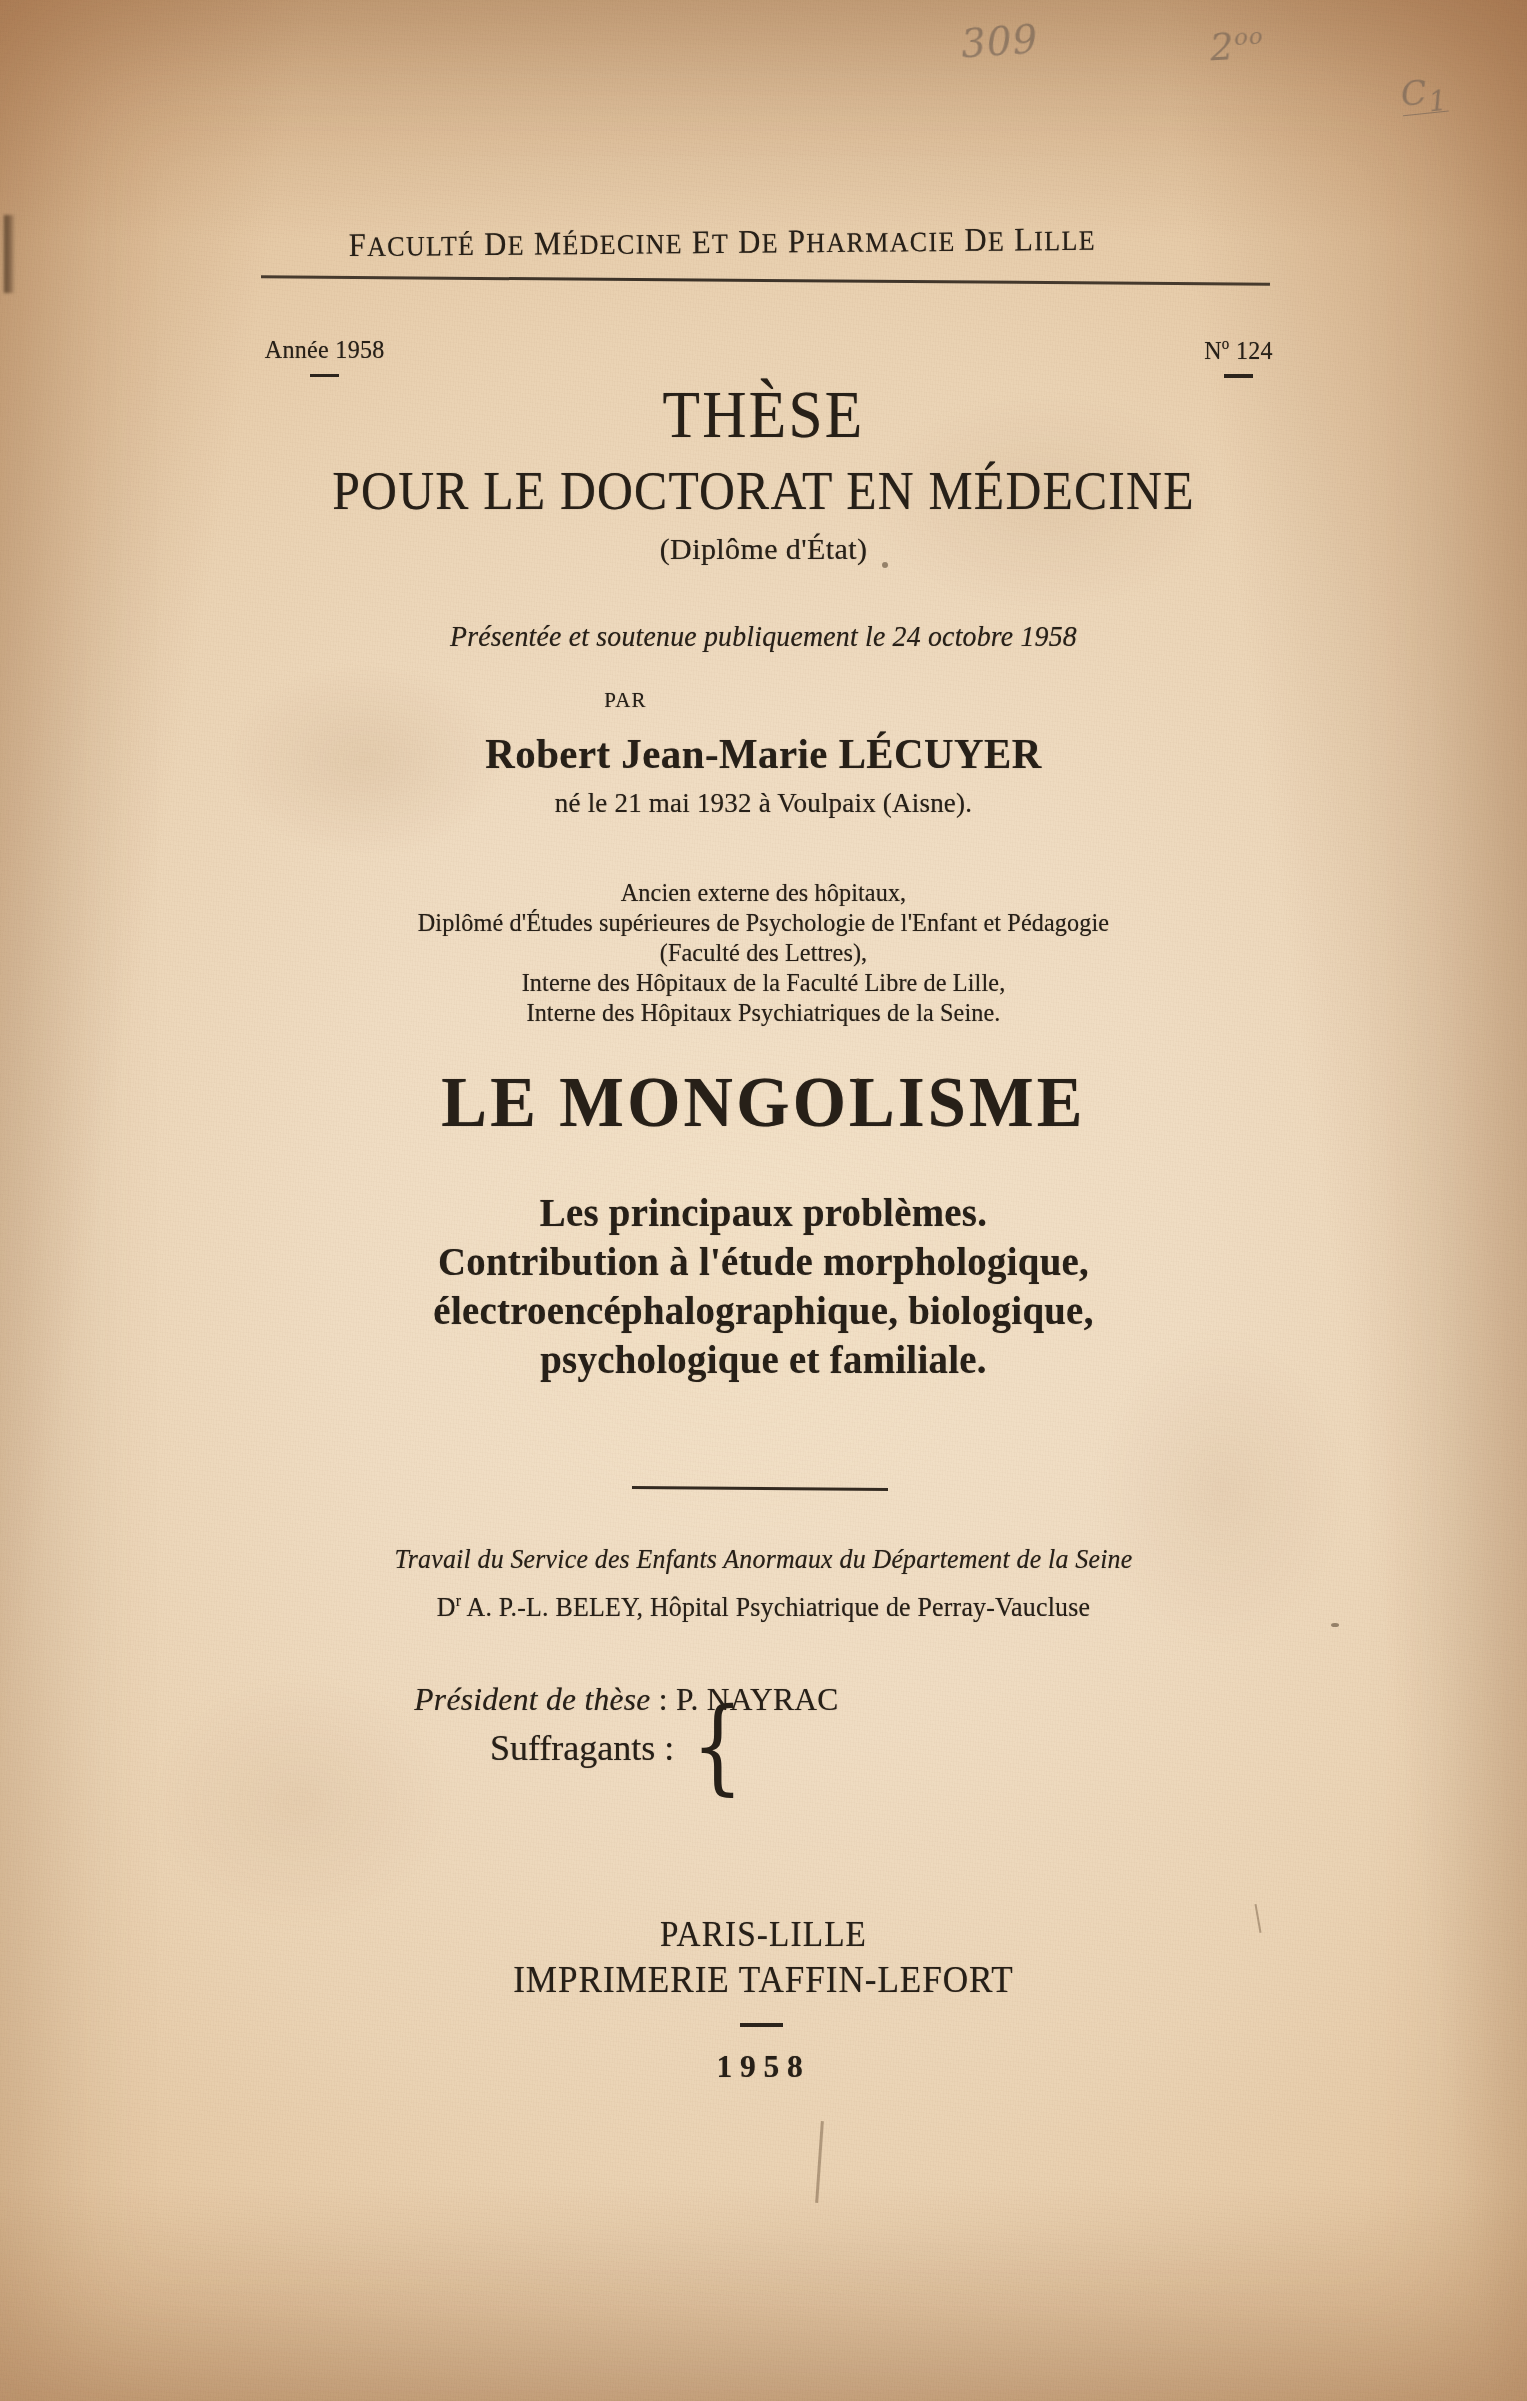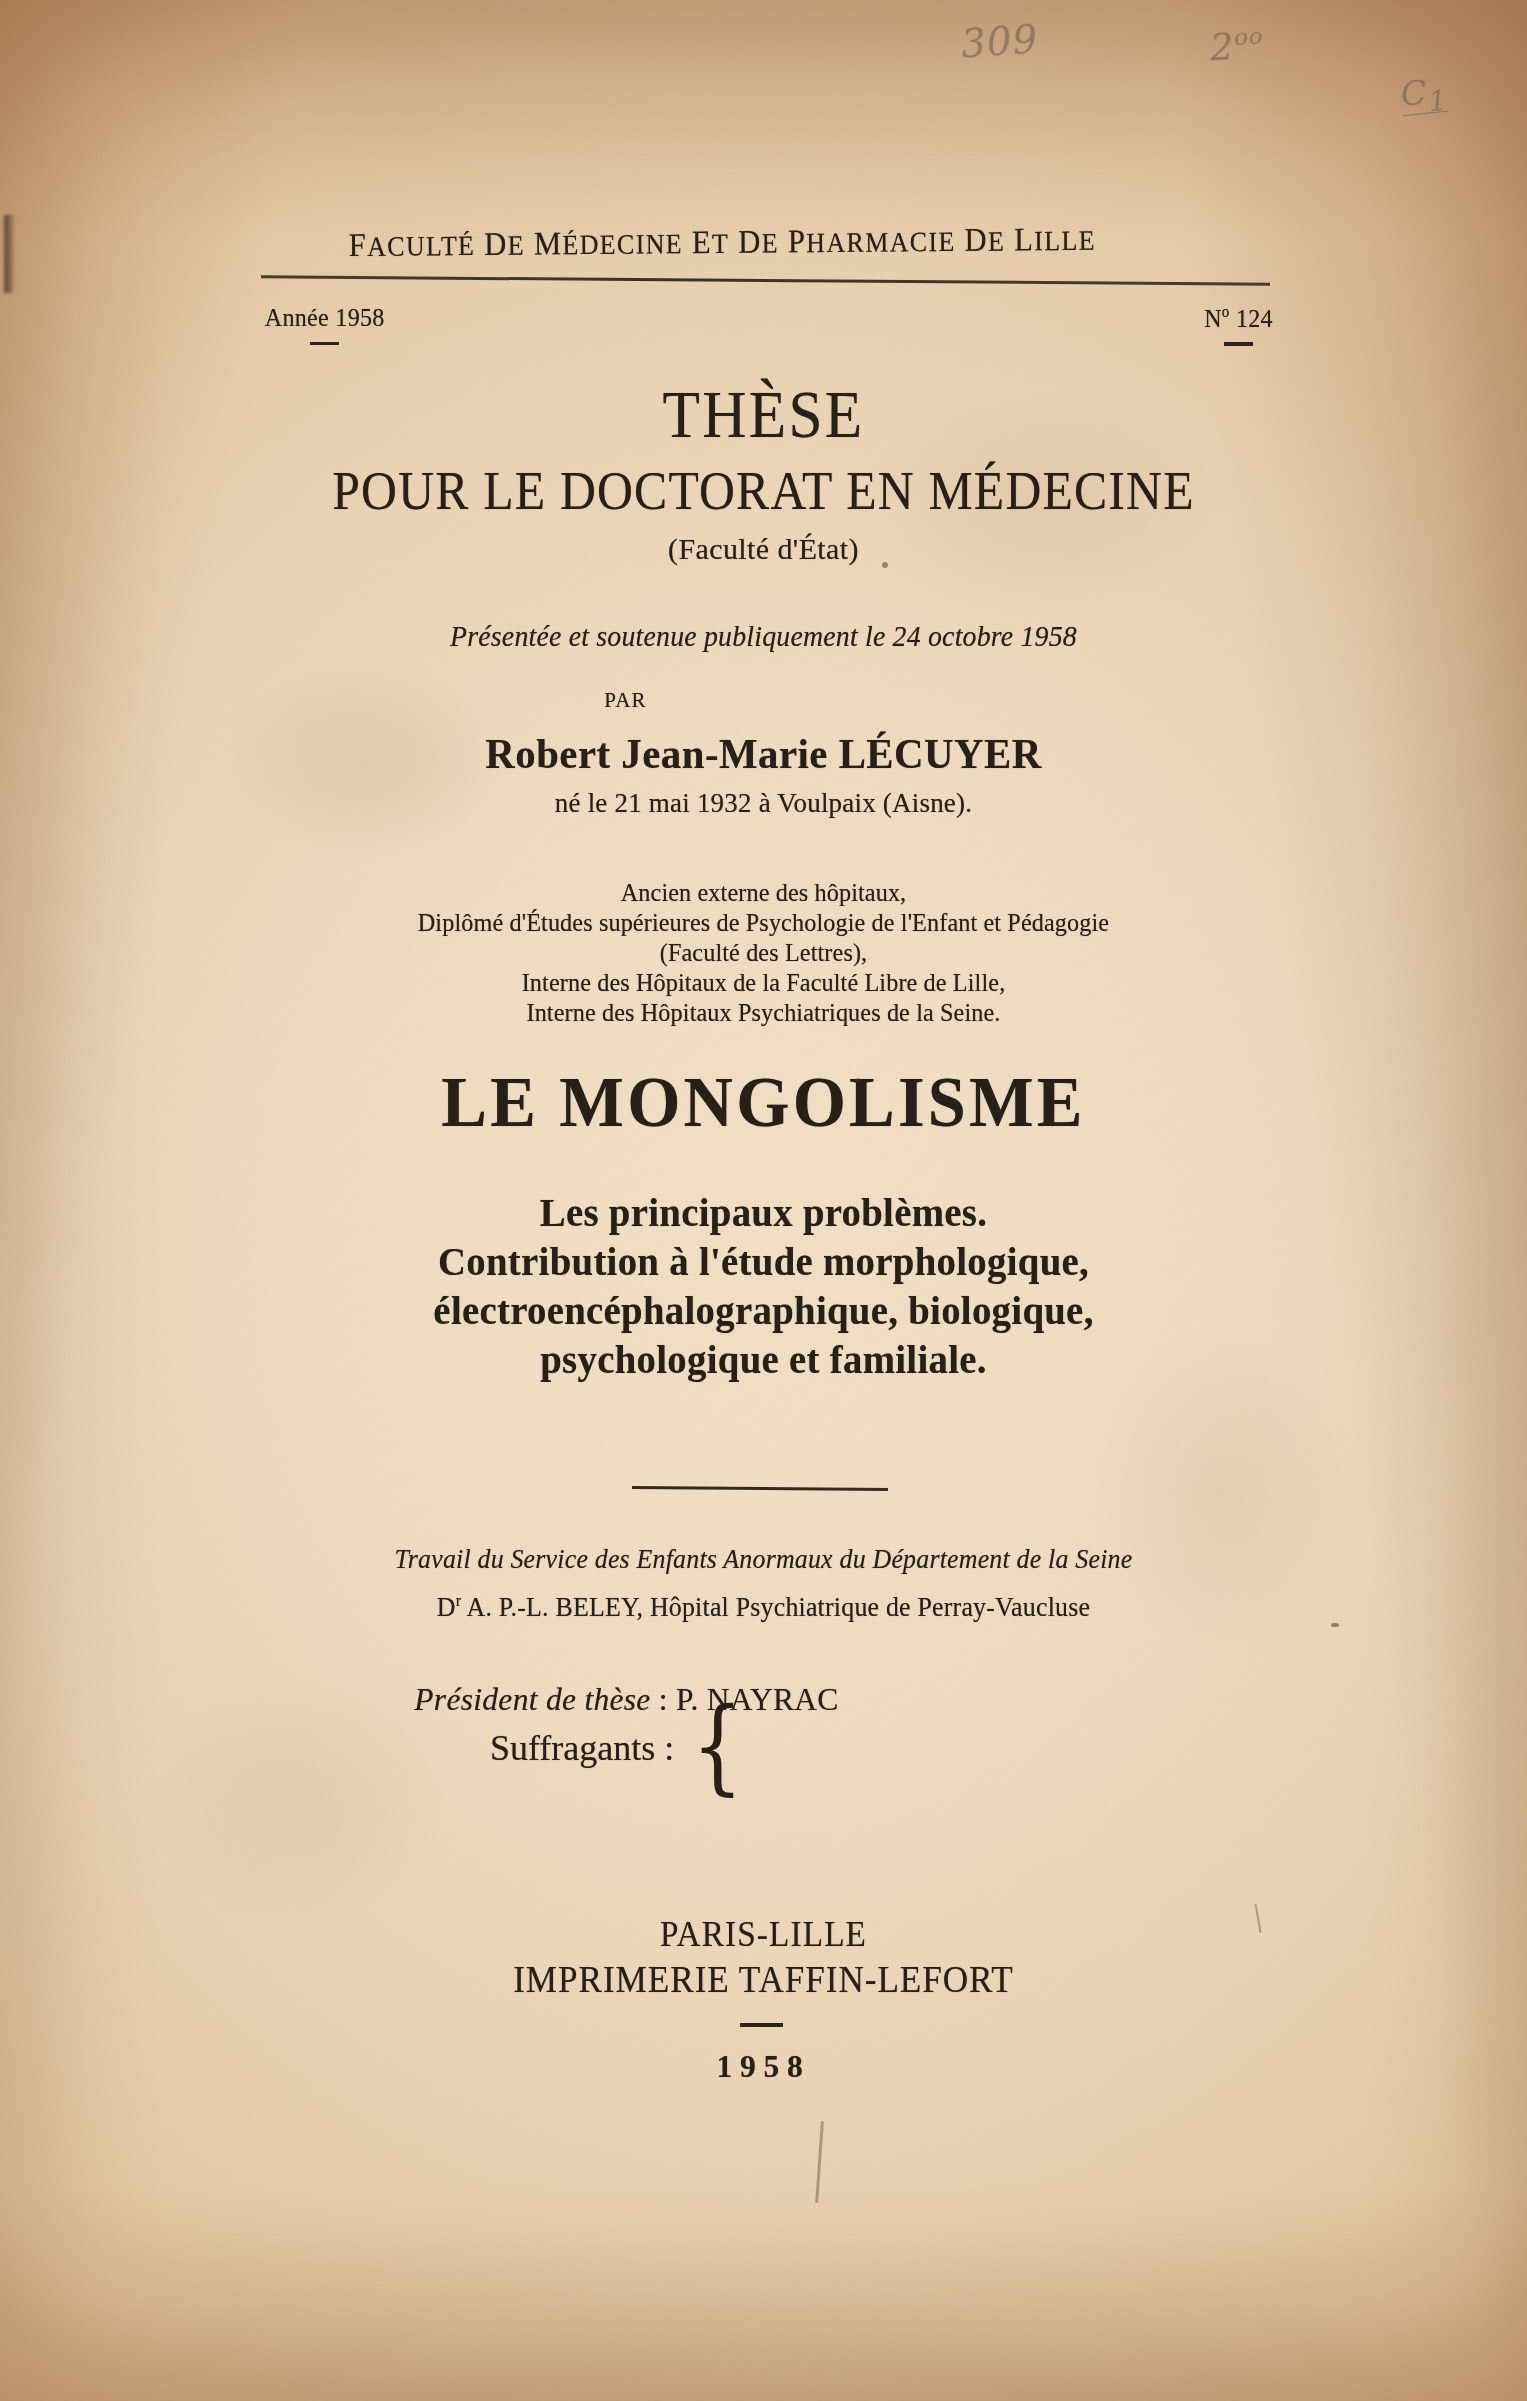--- a/index.html
+++ b/index.html
@@ -112,21 +112,21 @@
     position:absolute;left:261px;top:279px;width:1009px;height:2.6px;
     background:linear-gradient(90deg,#3a2f24,#2c241c 40%,#3a2f24);
     transform:rotate(.42deg);
     opacity:.92;
   }
 
   .year-no{
     position:absolute;left:261px;top:303px;width:1014px;
     display:flex;justify-content:space-between;align-items:flex-start;
   }
-  .year-no .cell{text-align:right;}
+  .year-no .cell{text-align:right;margin-top:32px;}
   .year-no .txt{
     font-size:25.6px;letter-spacing:0.3px;white-space:nowrap;
     transform:scaleX(.94);
   }
   .year-no .tick{
     width:29px;height:3.4px;background:#2c241c;margin:8.5px auto 0;
   }
   .sup{font-size:.62em;vertical-align:.62em;}
 
   
@@ -277,21 +277,21 @@
         <div class="tick"></div>
       </div>
       <div class="cell">
         <div class="txt ink"><span>N</span><span class="sup">o</span>&nbsp;<span>124</span></div>
         <div class="tick"></div>
       </div>
     </div>
 
     <div class="these ink">THÈSE</div>
     <div class="doctorat ink">POUR LE DOCTORAT EN MÉDECINE</div>
-    <div class="diplome ink">(Faculté d'État)</div>
+    <div class="diplome ink">(Diplôme d'État)</div>
 
     <div class="presentee ink">Présentée et soutenue publiquement le 24 octobre 1958</div>
     <div class="par ink">PAR</div>
     <div class="author ink">Robert Jean-Marie LÉCUYER</div>
     <div class="born ink">né le 21 mai 1932 à Voulpaix (Aisne).</div>
 
     <div class="quals ink">
       <div>Ancien externe des hôpitaux,</div>
       <div>Diplômé d'Études supérieures de Psychologie de l'Enfant et Pédagogie</div>
       <div>(Faculté des Lettres),</div>

